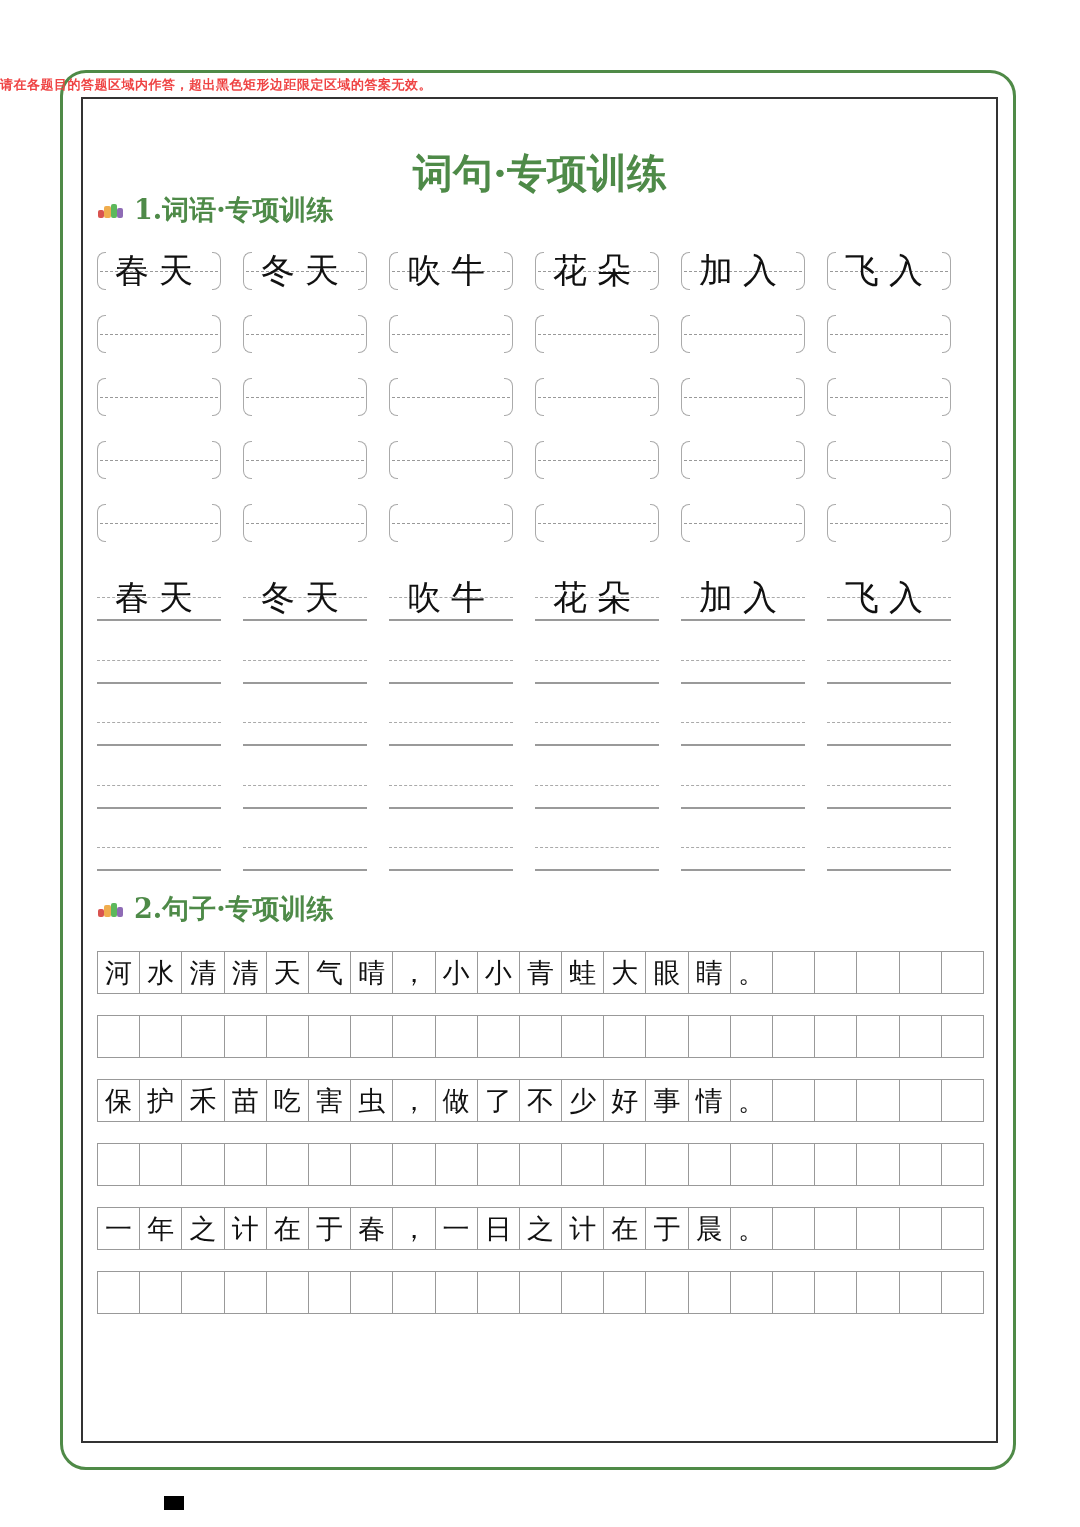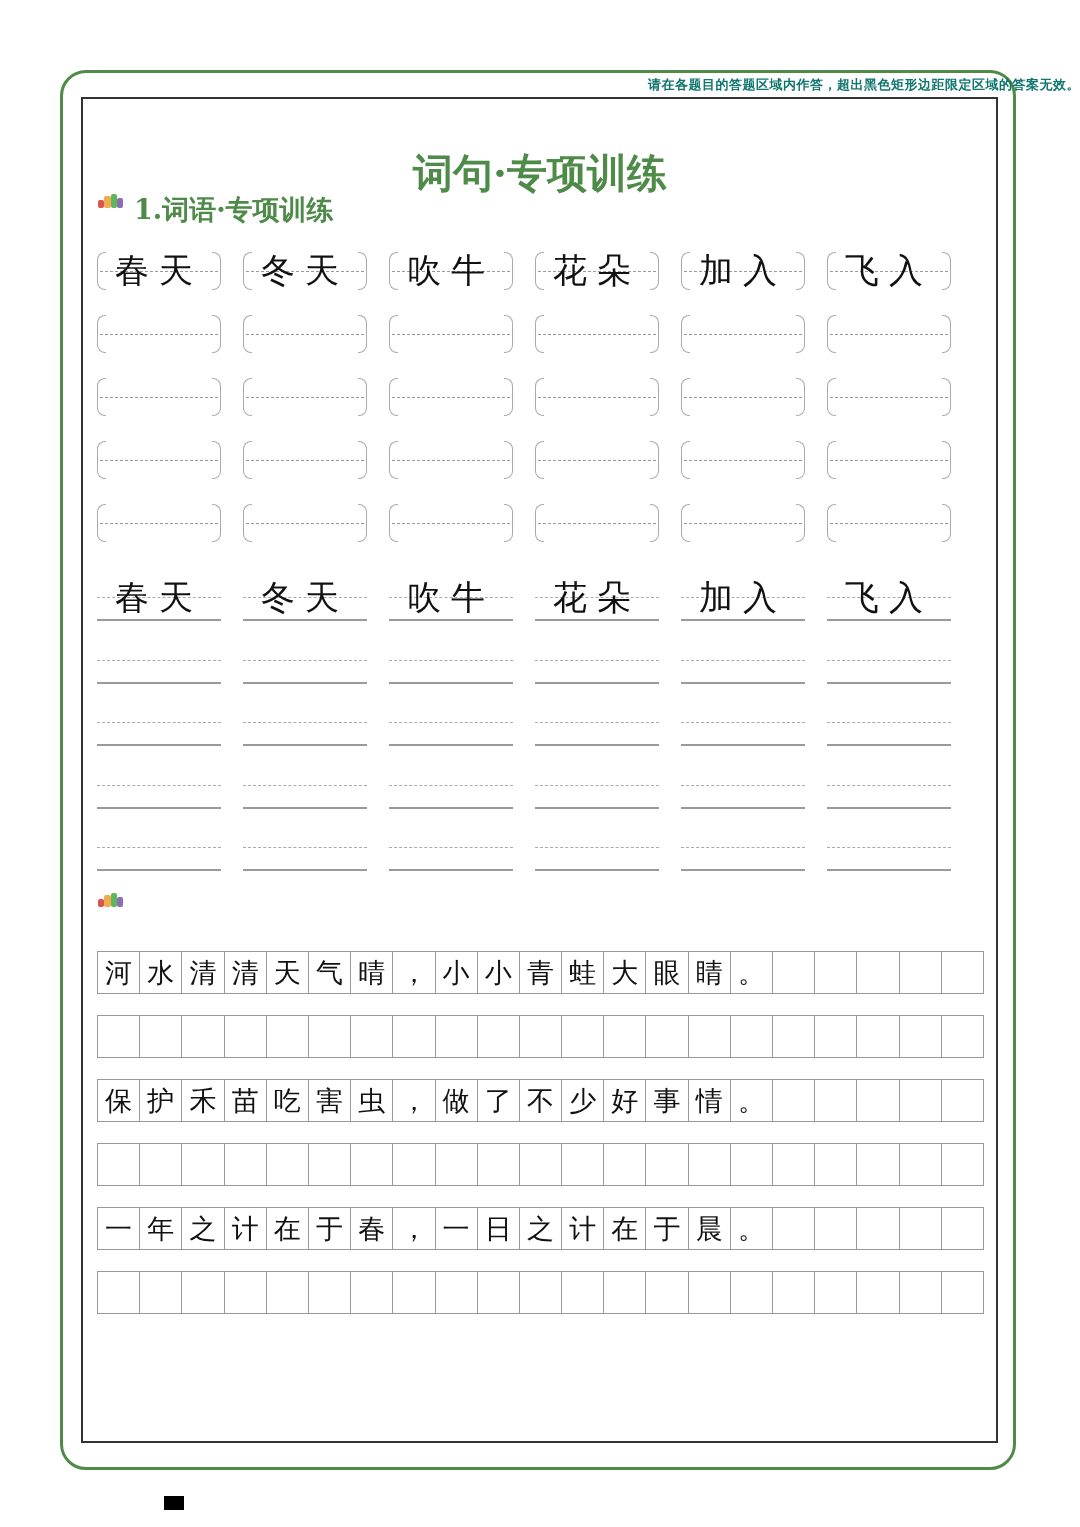--- a/index.html
+++ b/index.html
@@ -1,26 +1,26 @@
 <!DOCTYPE html>
 <html><head>
 <meta charset="utf-8">
 <style>
   html, body { margin:0; padding:0; }
   body { width:1080px; height:1527px; background:#ffffff; position:relative; overflow:hidden;
          font-family:"DejaVu Serif", serif; }
   .outer { position:absolute; left:60px; top:70px; width:956px; height:1400px;
            border:3px solid #4f8a47; border-radius:26px; box-sizing:border-box; }
-  .notice { position:absolute; left:0; right:0; top:76px; text-align:right; font-size:13px;
-            font-weight:bold; color:#0f766e; font-family:"DejaVu Sans", sans-serif; letter-spacing:0.5px; }
+  .notice { position:absolute; left:0; right:0; top:76px; text-align:left; font-size:13px;
+            font-weight:bold; color:#ef4444; font-family:"DejaVu Sans", sans-serif; letter-spacing:0.5px; }
   .inner { position:absolute; left:81px; top:97px; width:917px; height:1346px;
            border:2px solid #333; box-sizing:border-box; }
   .title { position:absolute; left:0; right:0; top:106px; text-align:center; font-size:40px;
            font-weight:bold; color:#4e8a48; font-family:"DejaVu Serif", serif;margin-top:40px; }
-  .sec-head { position:absolute; left:98px; display:flex; gap:6px;
+  .sec-head { position:absolute; left:98px; display:flex; align-items:center; gap:6px;
               font-size:27px; font-weight:bold; color:#4e8a48; }
   .sec-icon { width:30px; height:16px; position:relative; }
   .sec-icon span { position:absolute; bottom:0; border-radius:2px; }
   .pinyin-row { position:absolute; left:97px; display:flex; gap:22px; }
   .pbox { width:124px; height:46px; position:relative; }
   .pbox::before, .pbox::after { content:""; position:absolute; top:4px; bottom:4px; width:8px;
         border:1.5px solid #aaa; }
   .pbox::before { left:0; border-right:none; border-radius:8px 0 0 8px; }
   .pbox::after { right:0; border-left:none; border-radius:0 8px 8px 0; }
   .pbox .mid { position:absolute; left:3px; right:3px; top:50%; border-top:1.5px dashed #999; }
@@ -304,20 +304,21 @@
     </div>
   </div>
 
 <div class="sec-head" style="top:891px;">
   <span class="sec-icon">
     <span style="left:0;width:6px;height:8px;background:#d9534f"></span>
     <span style="left:6px;width:7px;height:12px;background:#f0ad4e"></span>
     <span style="left:13px;width:6px;height:14px;background:#5cb85c"></span>
     <span style="left:19px;width:6px;height:10px;background:#8e6bb5"></span>
   </span>
+  <span>2.句子·专项训练</span>
 </div>
 
 <div id="sec2-grids">
     <div class="grid" style="top: 951px;">
       <div class="cell">河</div>
       <div class="cell">水</div>
       <div class="cell">清</div>
       <div class="cell">清</div>
       <div class="cell">天</div>
       <div class="cell">气</div>

